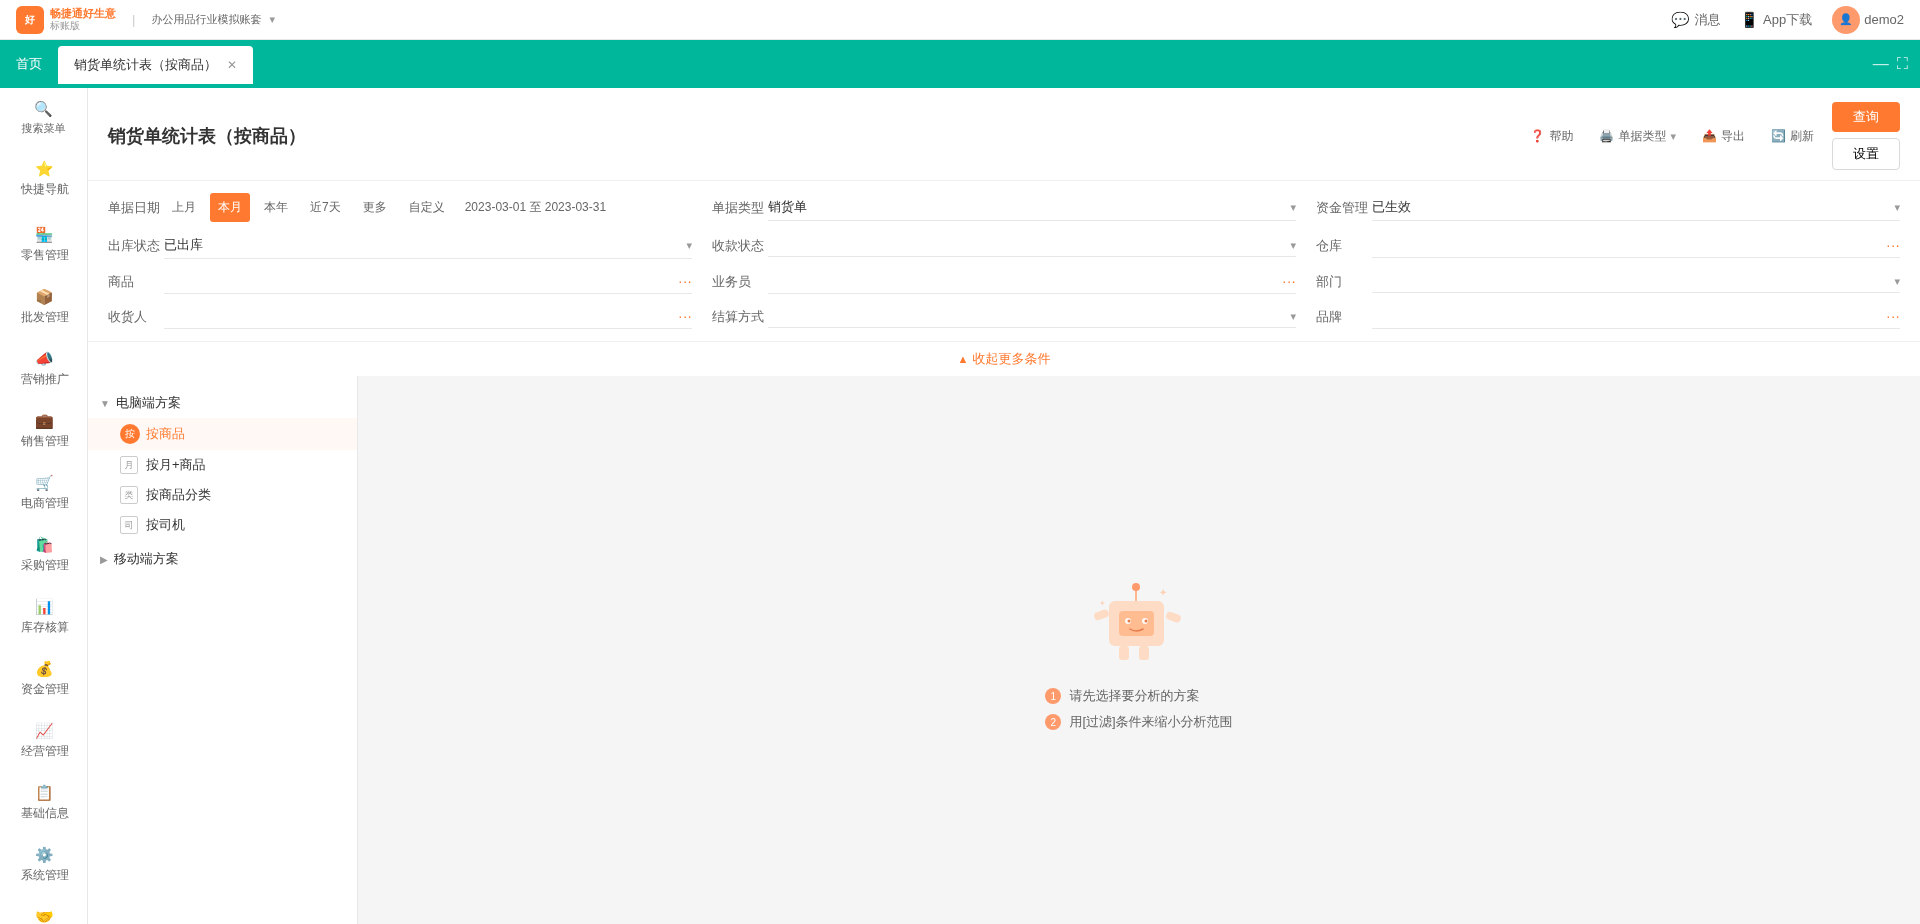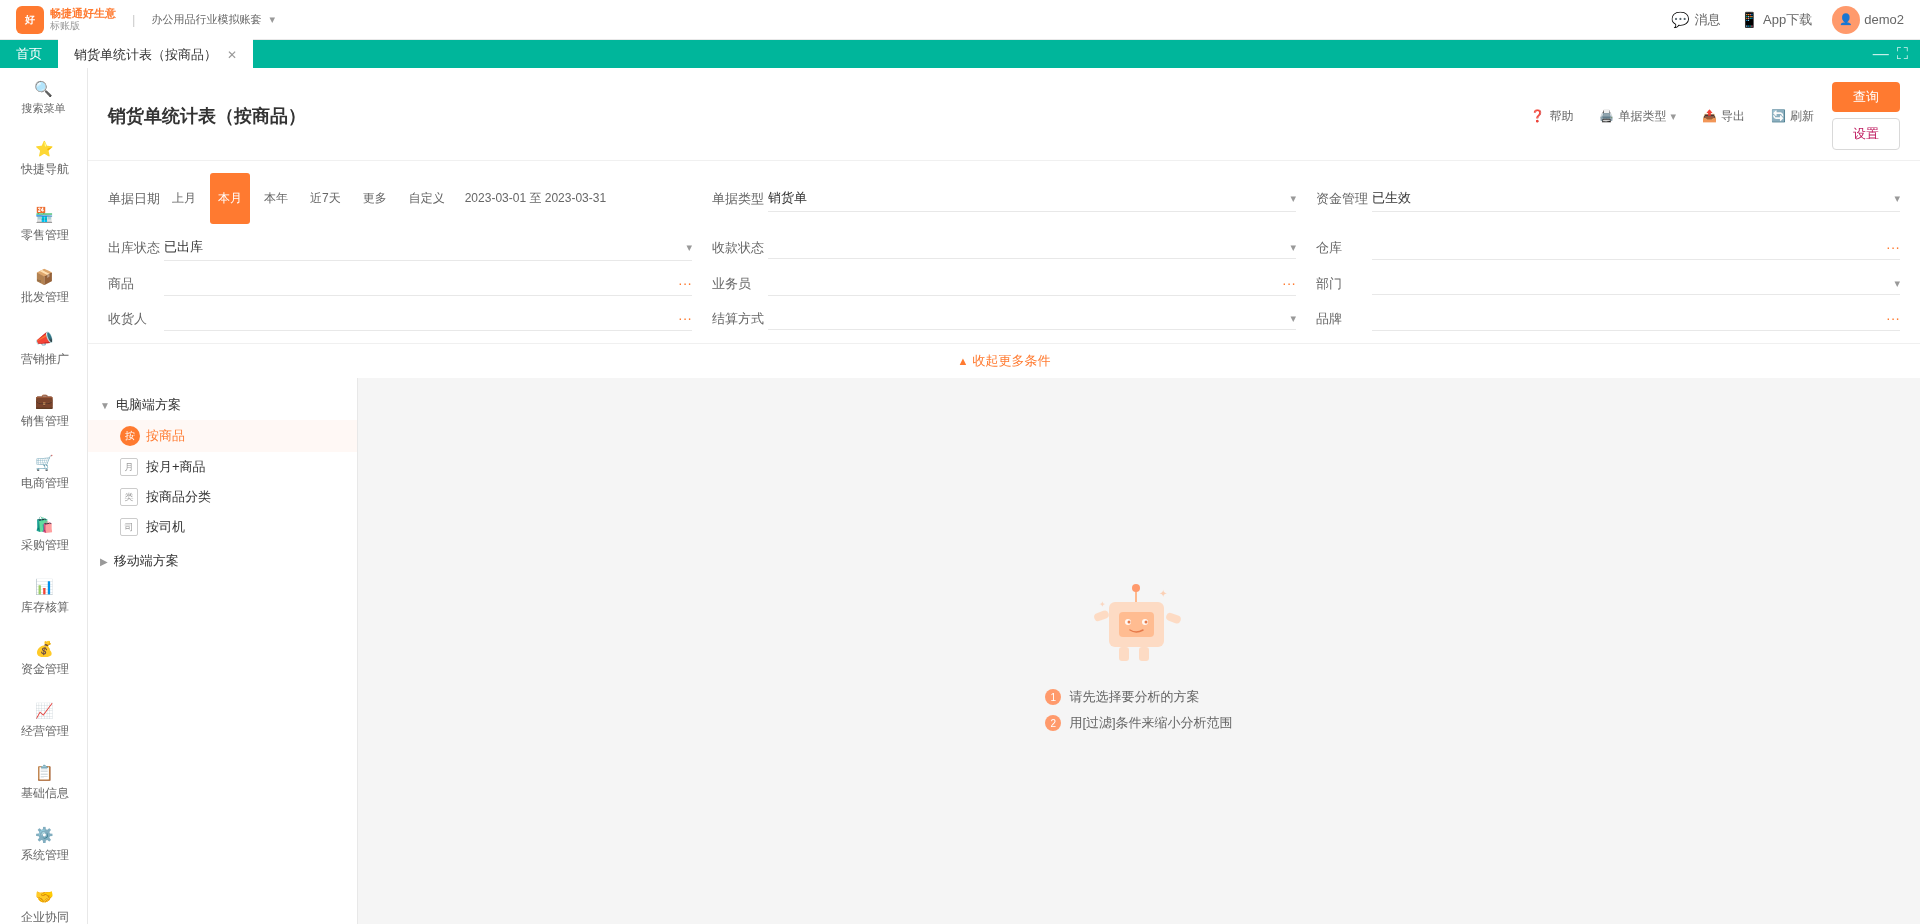--- a/index.html
+++ b/index.html
@@ -12,21 +12,21 @@
     .logo-icon { width: 28px; height: 28px; background: #ff7a30; border-radius: 6px; display: flex; align-items: center; justify-content: center; color: white; font-size: 10px; font-weight: bold; }
     .logo-text { font-size: 12px; color: #333; line-height: 1.2; }
     .logo-text span { display: block; }
     .top-bar-title { font-size: 11px; color: #666; }
     .top-bar-dropdown { color: #999; font-size: 11px; cursor: pointer; }
     .top-bar-right { display: flex; align-items: center; gap: 20px; }
     .top-bar-item { display: flex; align-items: center; gap: 4px; color: #666; font-size: 13px; cursor: pointer; }
     .avatar { width: 28px; height: 28px; border-radius: 50%; background: #ff9a6c; display: flex; align-items: center; justify-content: center; color: white; font-size: 12px; overflow: hidden; }
 
     
-    .tab-bar { height: 28px; background: #00b69b; display: flex; align-items: center; padding: 0 0; flex-shrink: 0; }
+    .tab-bar { height: 48px; background: #00b69b; display: flex; align-items: center; padding: 0 0; flex-shrink: 0; }
     .tab { height: 40px; display: flex; align-items: center; padding: 0 16px; cursor: pointer; font-size: 13px; color: rgba(255,255,255,0.8); gap: 6px; }
     .tab.home { color: white; font-weight: 500; }
     .tab.active { background: #fff; color: #333; border-radius: 4px 4px 0 0; height: 38px; margin-top: 2px; }
     .tab.active .tab-close { color: #999; }
     .tab-close { font-size: 12px; color: rgba(255,255,255,0.6); cursor: pointer; margin-left: 4px; }
     .tab-window-controls { margin-left: auto; display: flex; align-items: center; gap: 8px; padding-right: 12px; }
     .tab-window-btn { color: rgba(255,255,255,0.8); font-size: 16px; cursor: pointer; }
 
     
     .main-layout { display: flex; flex: 1; overflow: hidden; }
@@ -38,21 +38,21 @@
 
     
     .content-area { flex: 1; display: flex; flex-direction: column; overflow: hidden; background: #f5f5f5; }
 
     
     .page-header { background: #fff; padding: 14px 20px 10px; display: flex; align-items: center; justify-content: space-between; border-bottom: 1px solid #f0f0f0; flex-shrink: 0; }
     .page-title { font-size: 18px; font-weight: 600; color: #333; }
     .page-action-btn { display: flex; align-items: center; gap: 4px; color: #666; font-size: 12px; cursor: pointer; padding: 4px 8px; border-radius: 4px; }
     .page-action-btn .icon { color: #ff7a30; }
     .btn-primary { background: #ff7a30; color: white; border: none; padding: 6px 20px; border-radius: 4px; cursor: pointer; font-size: 13px; }
-    .btn-settings { background: white; color: #be185d; border: 1px solid #d9d9d9; padding: 6px 20px; border-radius: 4px; cursor: pointer; font-size: 13px; }
+    .btn-settings { background: white; color: #000000; border: 1px solid #d9d9d9; padding: 6px 20px; border-radius: 4px; cursor: pointer; font-size: 13px; }
     .filter-item { display: flex; align-items: center; flex: 1; min-width: 0; }
     .filter-label { color: #666; font-size: 13px; white-space: nowrap; min-width: 56px; }
     .filter-value { display: flex; align-items: center; gap: 4px; flex: 1; border-bottom: 1px solid #e8e8e8; padding: 4px 0; color: #333; font-size: 13px; cursor: pointer; }
     .filter-value .caret { color: #999; font-size: 11px; margin-left: auto; }
     .filter-value .dots { color: #ff7a30; font-size: 14px; margin-left: auto; }
     .date-picker { display: flex; align-items: center; gap: 6px; flex: 1; }
     .date-tag-btn { padding: 2px 8px; border-radius: 3px; font-size: 12px; cursor: pointer; color: #666; }
     .date-tag-btn.active { background: #ff7a30; color: white; }
     .date-range { color: #666; font-size: 12px; margin-left: 6px; }
 
@@ -229,21 +229,21 @@
 
     <div class="filter-section">
       <div style="display:flex;padding:12px 20px 0;background:#fff;">
 
         <div style="flex:1;display:grid;grid-template-columns:1fr 1fr 1fr;gap:0 20px;">
 
           <div class="filter-item">
             <span class="filter-label">单据日期</span>
             <div class="date-picker">
               <span class="date-tag-btn">上月</span>
-              <span class="date-tag-btn active" style="background:#ff7a30;color:white;padding:17px 8px;border-radius:3px;font-size:12px;">本月</span>
+              <span class="date-tag-btn active" style="background:#ff7a30;color:white;padding:6px 8px;border-radius:3px;font-size:12px;">本月</span>
               <span class="date-tag-btn">本年</span>
               <span class="date-tag-btn">近7天</span>
               <span class="date-tag-btn">更多</span>
               <span class="date-tag-btn">自定义</span>
               <span class="date-range">2023-03-01 至 2023-03-31</span>
             </div>
           </div>
 
           <div class="filter-item">
             <span class="filter-label">单据类型</span>

